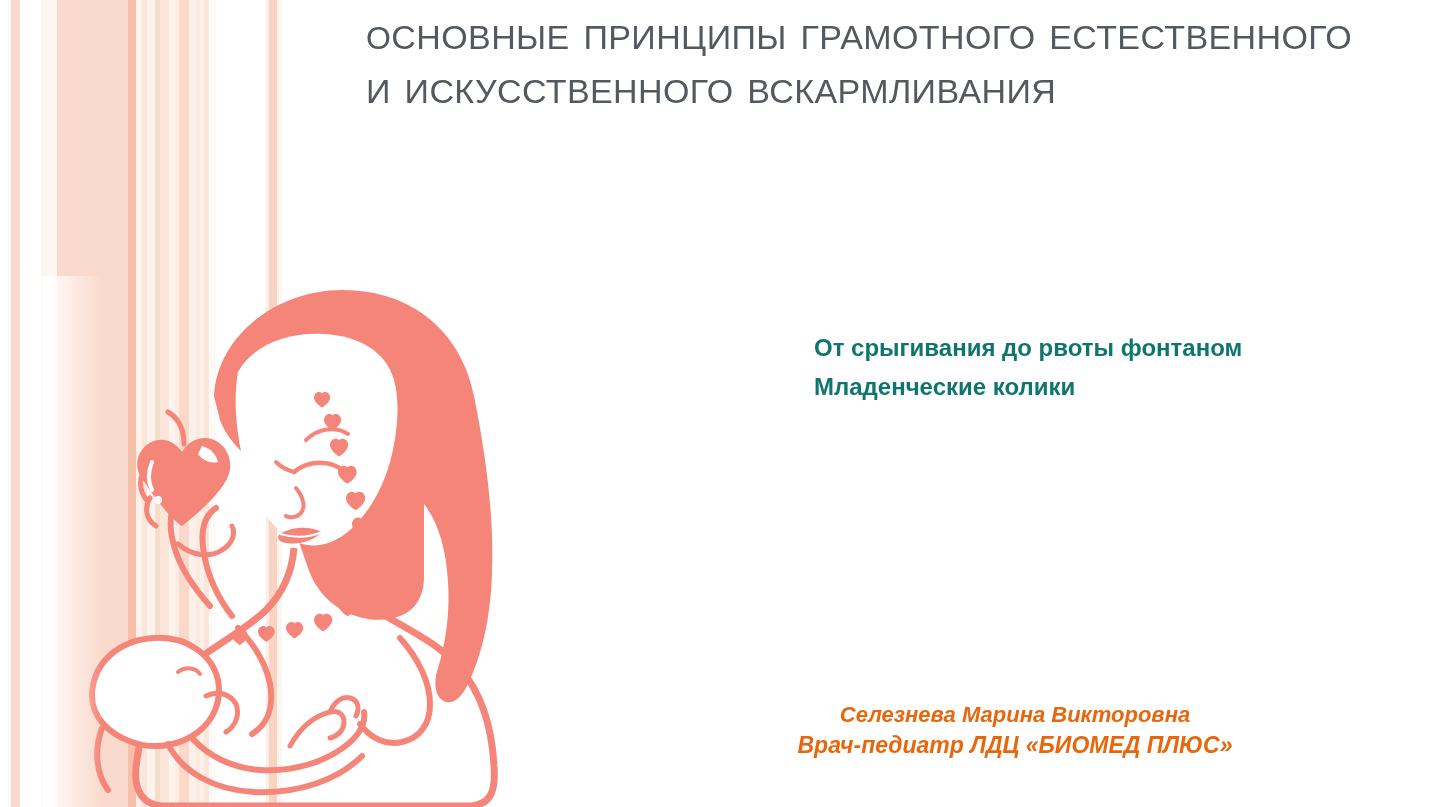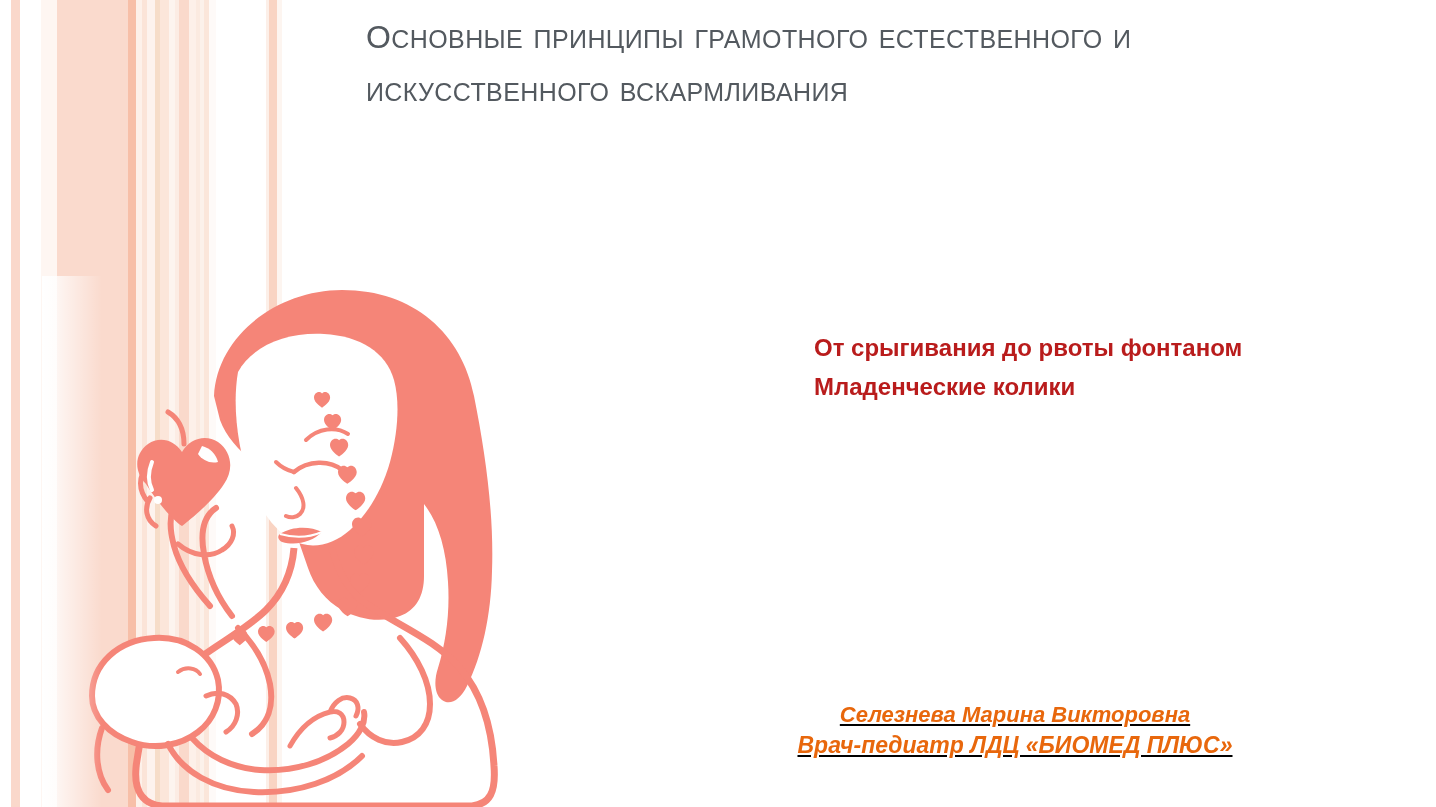--- a/index.html
+++ b/index.html
@@ -32,57 +32,56 @@
   }
 
   
   #title {
     position: absolute;
     left: 366px;
     top: 6px;
     width: 1010px;
     z-index: 5;
     color: #53595f;
-    font-size: 36px;
+    font-size: 48px;
     line-height: 53px;
     font-weight: 400;
     letter-spacing: 0.4px;
     font-variant: small-caps;
     text-transform: lowercase;
     white-space: pre-wrap;
   }
   #title::first-letter {
     font-size: 46px;
   }
 
   
   #bullets {
     position: absolute;
     left: 814px;
     top: 333px;
     width: 515px;
     z-index: 5;
   }
   .bullet-line {
-    color: #b91c1c;
+    color: #0f766e;
     font-size: 24px;
     font-weight: bold;
     line-height: 29px;
     margin-bottom: 10px;
   }
 
   
   #author {
     position: absolute;
     left: 690px;
     top: 700px;
     width: 650px;
     z-index: 5;
     text-align: center;
-    text-decoration: underline;
   }
   .author-line {
     color: #e8670c;
     font-size: 22px;
     font-weight: bold;
     font-style: italic;
     line-height: 30px;
   }
   .author-line.second {
     font-size: 23px;

